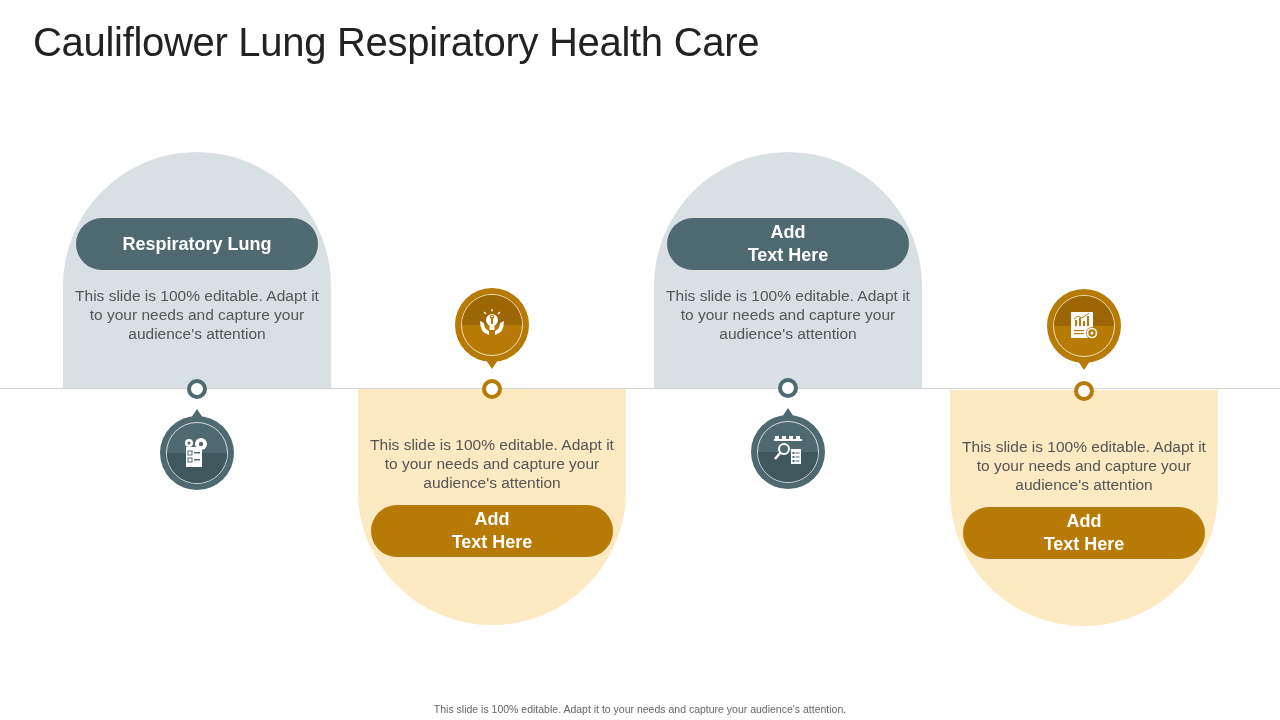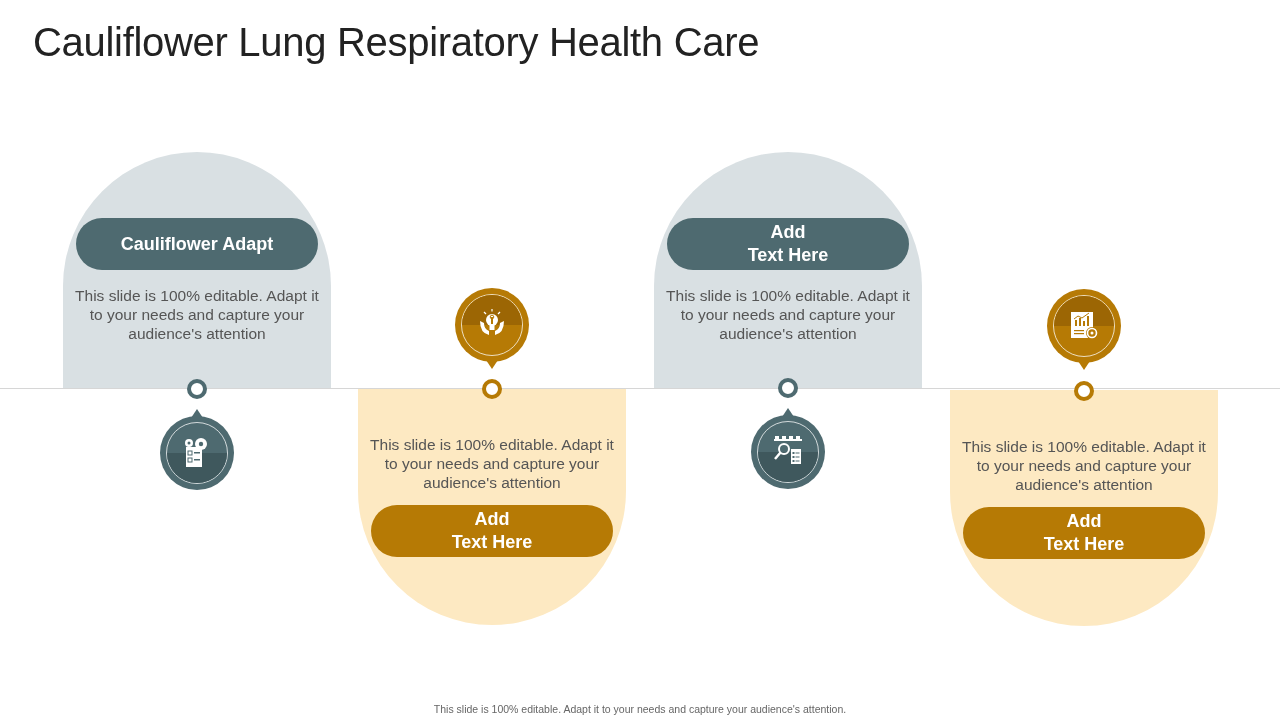--- a/index.html
+++ b/index.html
@@ -36,21 +36,21 @@
   .footer { position:absolute; left:0; width:1280px; top:703px; text-align:center; font-size:10.5px; color:#666; }
 </style>
 </head>
 <body>
 
 <h1 class="title">Cauliflower Lung Respiratory Health Care</h1>
 <div class="hline"></div>
 
 <div class="card up" style="left:63px;">
   <div class="pill slate" style="top:66px;">
-    <div><span>Cauliflower Adapt</span><br></div>
+    <div><span>Respiratory Lung</span><br></div>
   </div>
   <div class="desc" style="top:134px;">This slide is 100% editable. Adapt it to your needs and capture your audience's attention</div>
 </div>
 <div class="ring slate" style="left:187px; top:379px;"></div>
 <div class="badge slate" style="left:160px; top:416px;">
   <div class="tip"></div>
   <div class="inner">
       <div class="half"></div>
     </div>
   <svg viewBox="0 0 36 36">

